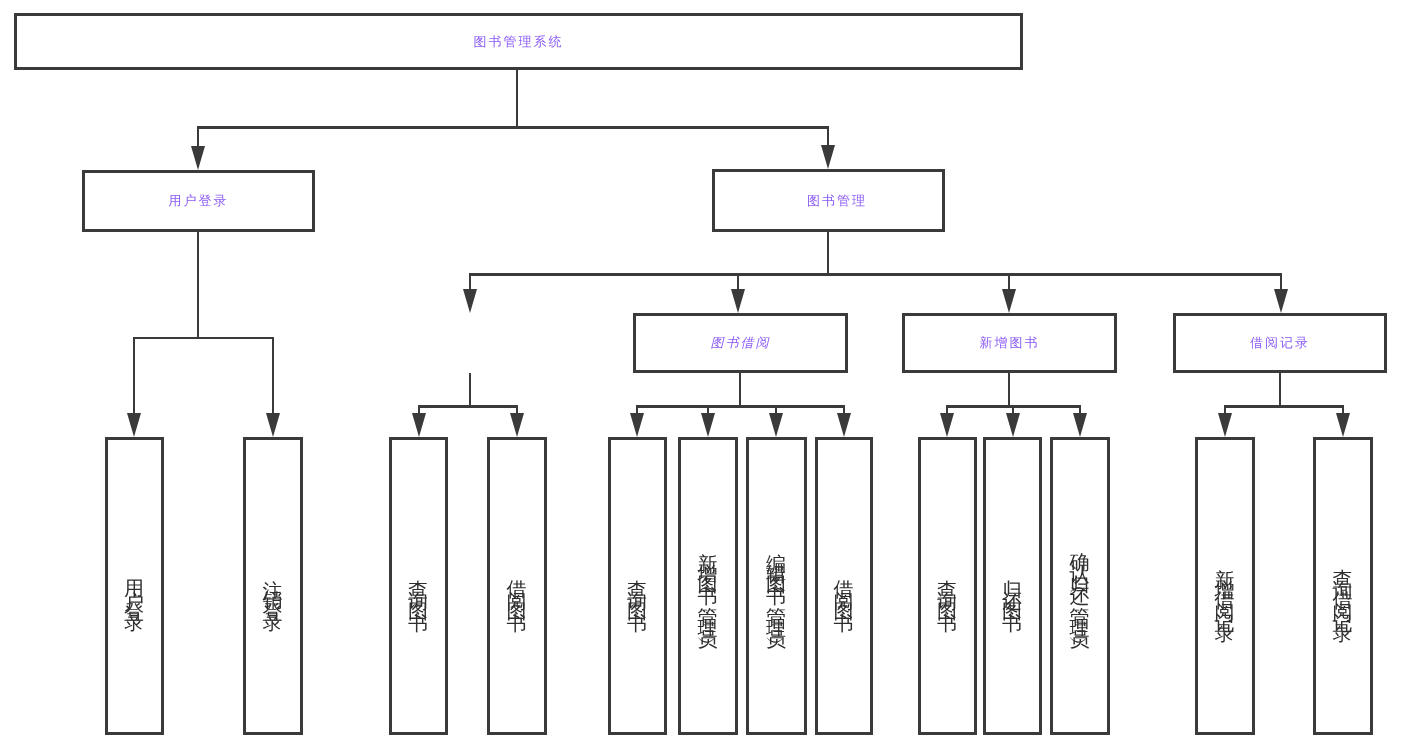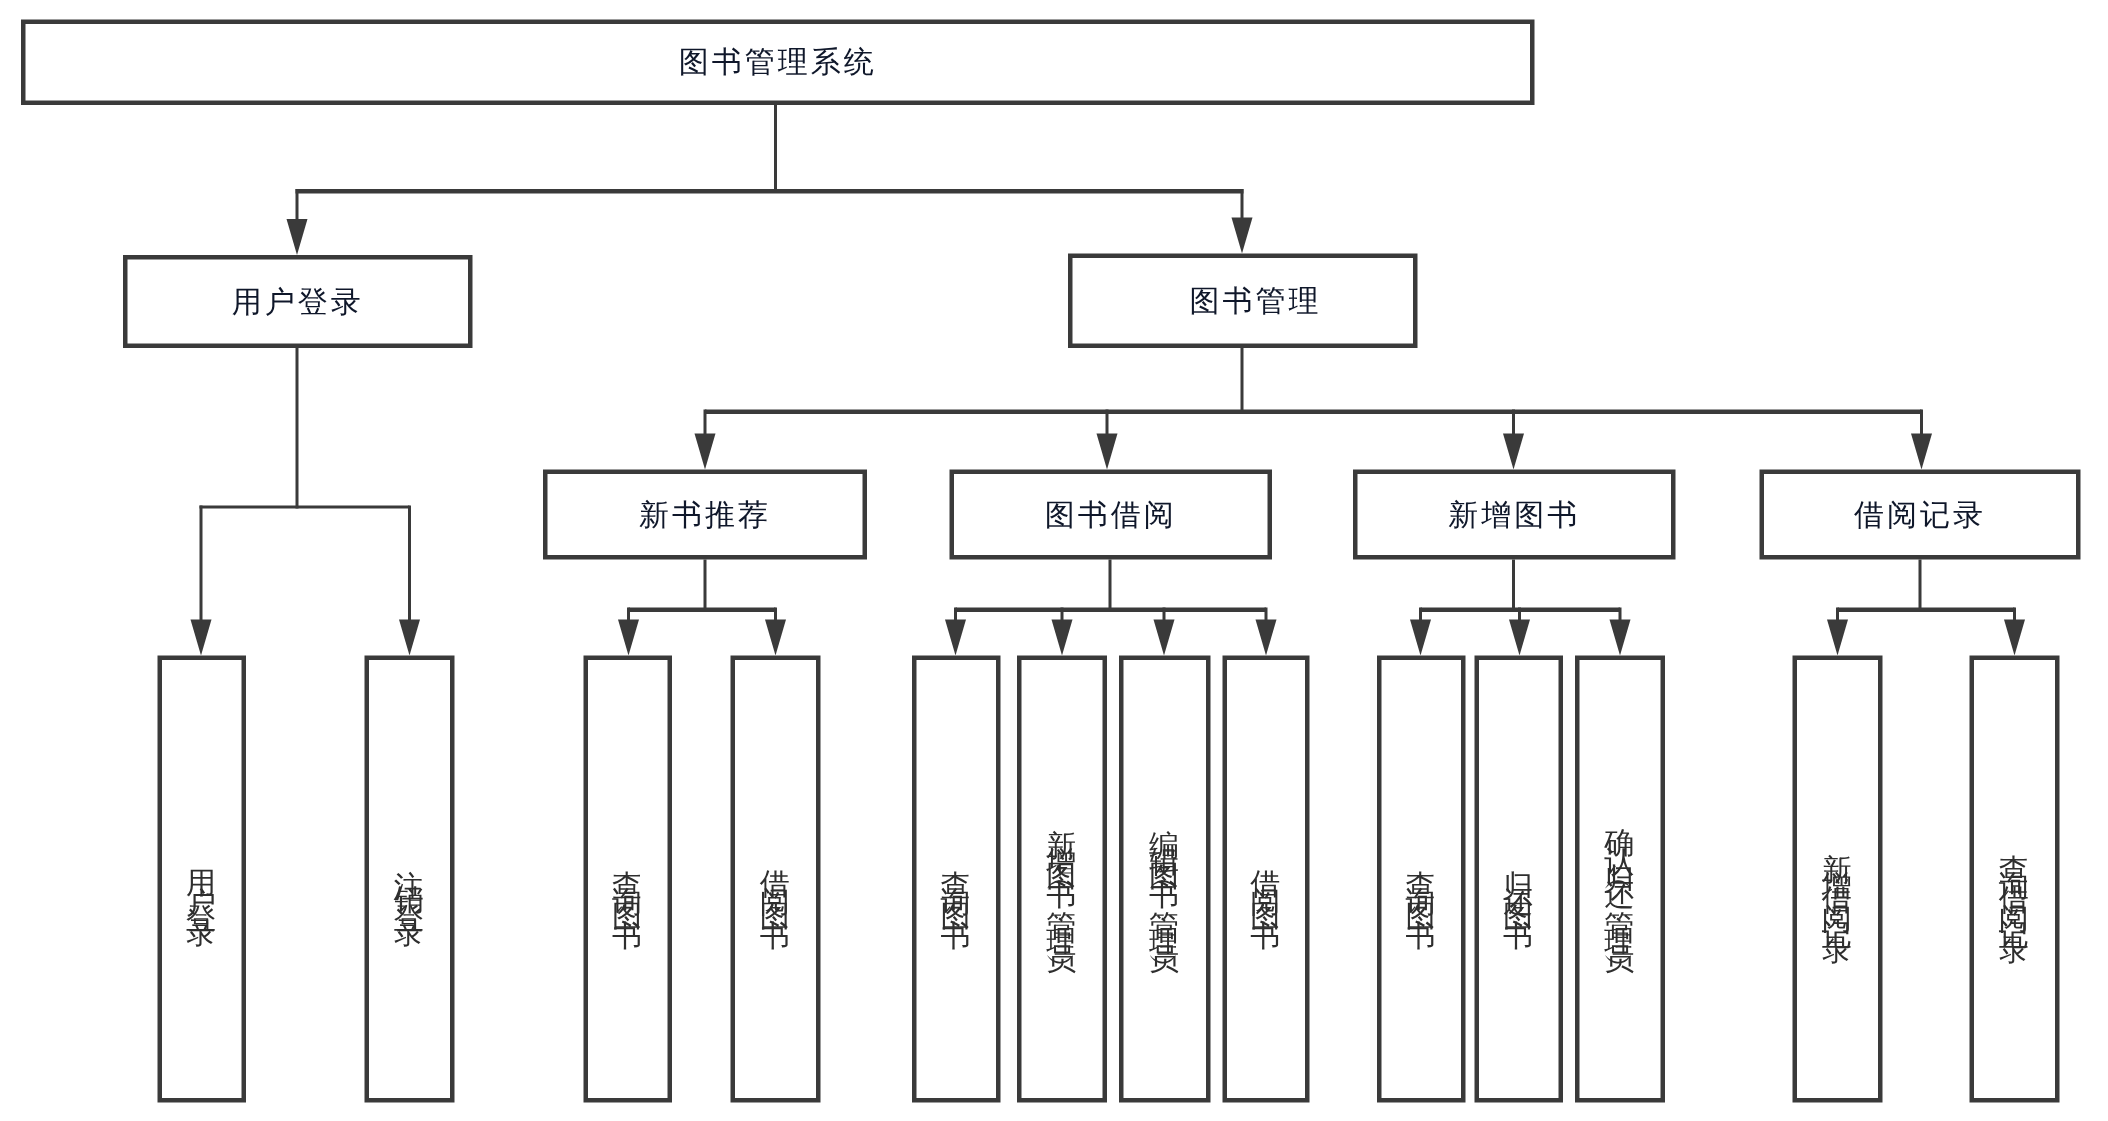--- a/index.html
+++ b/index.html
@@ -4,21 +4,21 @@
 <style>
   html,body{margin:0;padding:0;background:#ffffff;}
   #canvas{
     position:relative;width:1405px;height:747px;background:#ffffff;overflow:hidden;
     font-family:"DejaVu Sans","Liberation Sans",sans-serif;color:#2b2b2b;
   }
   .box{
     position:absolute;background:#ffffff;border:3px solid #3a3a3a;box-sizing:border-box;
     display:flex;align-items:center;justify-content:center;
   }
-  .hlabel{font-size:20px;letter-spacing:2px;white-space:nowrap;color:#0f172a;}
+  .hlabel{font-size:13px;letter-spacing:2px;white-space:nowrap;color:#8b5cf6;}
   .vbox .vlabel{
     writing-mode:vertical-rl;text-orientation:mixed;
     font-size:20px;letter-spacing:11px;line-height:1;color:#2e2e2e;
   }
   .vline{position:absolute;width:2.5px;background:#3a3a3a;}
   .hline{position:absolute;height:2.5px;background:#3a3a3a;}
   .arrow{
     position:absolute;width:0;height:0;
     border-left:7.5px solid transparent;border-right:7.5px solid transparent;
     border-top:24px solid #3a3a3a;
@@ -62,24 +62,21 @@
   <div class="hline" style="left:470px;top:273px;width:811px;"></div>
   <div class="vline" style="left:468.75px;top:273px;height:18px;"></div>
   <div class="arrow" style="left:462.5px;top:289px;"></div>
   <div class="vline" style="left:736.75px;top:273px;height:18px;"></div>
   <div class="arrow" style="left:730.5px;top:289px;"></div>
   <div class="vline" style="left:1007.75px;top:273px;height:18px;"></div>
   <div class="arrow" style="left:1001.5px;top:289px;"></div>
   <div class="vline" style="left:1279.75px;top:273px;height:18px;"></div>
   <div class="arrow" style="left:1273.5px;top:289px;"></div>
 
-  <div class="box" style="left:362px;top:313px;width:216px;height:60px;">
-    <span class="hlabel">新书推荐</span>
-  </div>
-  <div class="box" style="left:633px;top:313px;width:215px;height:60px;">
+  <div class="box" style="left:633px;top:313px;width:215px;height:60px;font-style:italic;">
     <span class="hlabel">图书借阅</span>
   </div>
   <div class="box" style="left:902px;top:313px;width:215px;height:60px;">
     <span class="hlabel">新增图书</span>
   </div>
   <div class="box" style="left:1173px;top:313px;width:214px;height:60px;text-align:center;">
     <span class="hlabel">借阅记录</span>
   </div>
 
   <div class="vline" style="left:468.75px;top:373px;height:34px;"></div>

